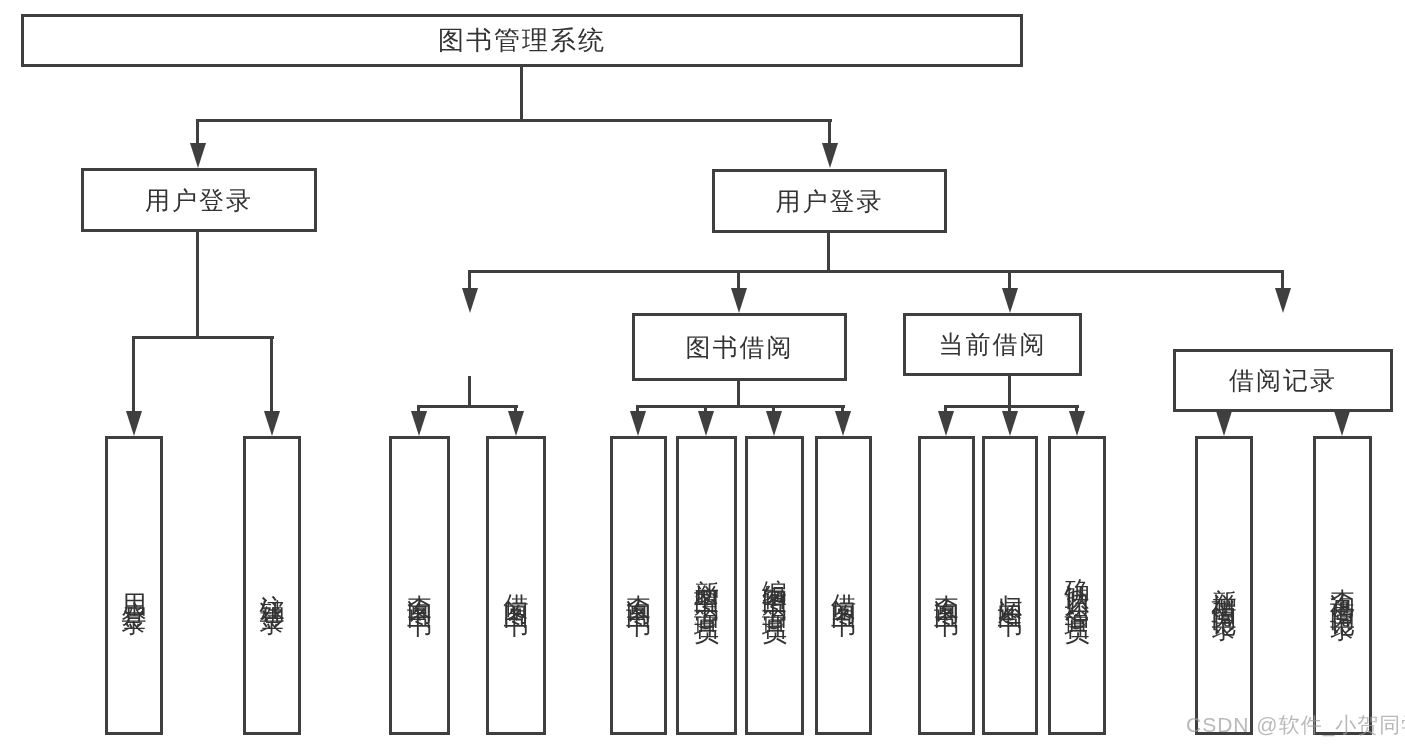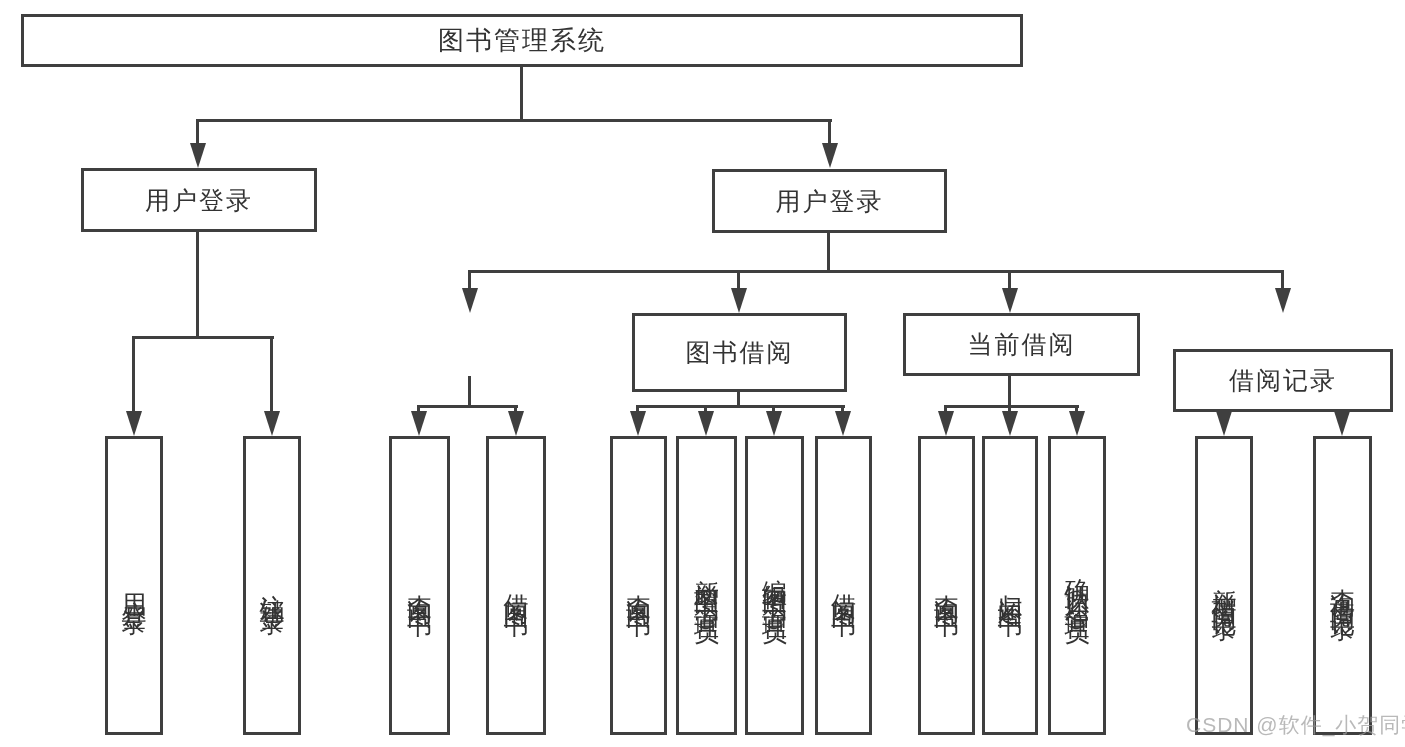--- a/index.html
+++ b/index.html
@@ -124,24 +124,24 @@
     <span>图书管理系统</span>
   </div>
 
   <div class="node" style="left:81px;top:168px;width:236px;height:64px;">
     <span>用户登录</span>
   </div>
   <div class="node" style="left:712px;top:169px;width:235px;height:64px;">
     <span>用户登录</span>
   </div>
 
-  <div class="node" style="left:632px;top:313px;width:215px;height:79px;">
+  <div class="node" style="left:632px;top:313px;width:215px;height:68px;">
     <span>图书借阅</span>
   </div>
-  <div class="node" style="left:903px;top:313px;width:237px;height:63px;font-family:Liberation Mono, monospace;">
+  <div class="node" style="left:903px;top:313px;width:179px;height:63px;font-family:Liberation Mono, monospace;">
     <span>当前借阅</span>
   </div>
   <div class="node" style="left:1173px;top:313px;width:220px;height:63px;margin-top:36px;">
     <span>借阅记录</span>
   </div>
 
   <div class="leaf" style="left:105px;width:58px;">
     <span>用户登录</span>
   </div>
   <div class="leaf" style="left:243px;width:58px;">

